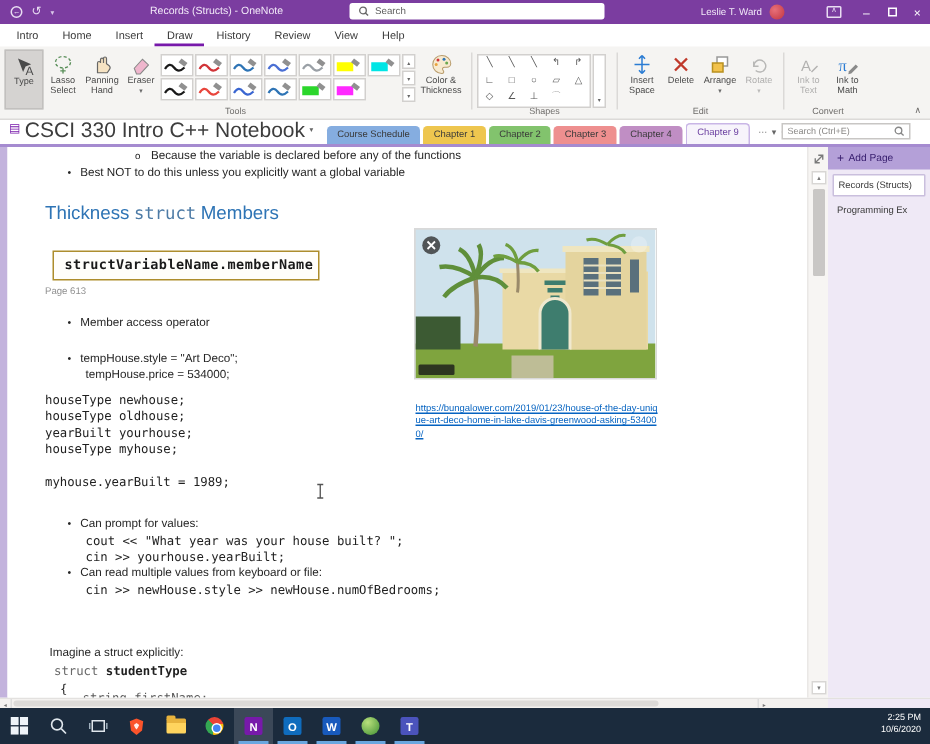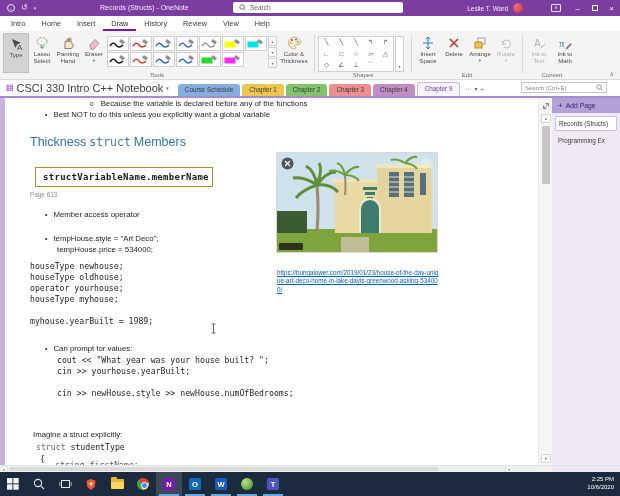--- a/index.html
+++ b/index.html
@@ -43,21 +43,21 @@
   .gal-scroll{width:9px;display:flex;flex-direction:column;gap:1px;margin-left:1px}
   .gal-btn{height:10px;background:#fff;border:1px solid #d2d0ce;font-size:4px;color:#666;display:flex;align-items:center;justify-content:center}
   .shape-grid{width:76px;height:36px;margin-top:3px;background:#fff;border:1px solid #d2d0ce;display:grid;grid-template-columns:repeat(5,1fr);align-items:center;justify-items:center;font-size:6.5px;color:#555;line-height:1}
   .shape-more{width:9px;height:36px;margin-top:3px;margin-left:1px;background:#fff;border:1px solid #d2d0ce;display:flex;align-items:flex-end;justify-content:center;font-size:4px;color:#666;padding-bottom:2px}
   .collapse{position:absolute;right:6px;bottom:2px;font-size:6px;color:#6f6d6b}
 
   
   .navbar{height:18px;background:#fff;border-bottom:2px solid #a58bd0;display:flex;align-items:flex-end;position:relative}
   .nb{display:flex;align-items:center;gap:3px;padding:0 9px 2px 6px}
   .nb-icon{font-size:8px;color:#7719aa;line-height:1}
-  .nb-label{font-size:11px;color:#3d3d3d;white-space:nowrap}
+  .nb-label{font-size:14px;color:#3d3d3d;white-space:nowrap}
   .nb-caret{font-size:5px;color:#666}
   .tabs{display:flex;align-items:flex-end;gap:2px}
   .stab{font-size:6.3px;color:#3a3a3a;padding:2px 7px 3px;border-radius:3px 3px 0 0;white-space:nowrap;cursor:default}
   .stab.active{background:#f7f4fb;color:#6b3fa0;border:1px solid #c9b6e6;border-bottom:none;padding-bottom:4px}
   .tab-extra{font-size:6px;color:#666;padding:0 5px 4px;display:flex;gap:3px;align-items:flex-end}
   .nav-search{position:absolute;right:13px;bottom:3px;width:86px;height:11px;border:1px solid #c8c6c4;background:#fff;display:flex;align-items:center;justify-content:space-between;padding:0 3px;font-size:6px;color:#8a8886}
 
   
   .main{display:flex;height:367px}
   .leftstrip{width:5px;background:#c3b3dd}
@@ -428,41 +428,42 @@
       </div>
       <div class="pageref">Page 613</div>
 
       <div class="t b1" style="left:40px;top:112px">Member access operator</div>
       <div class="t b1" style="left:40px;top:136px">tempHouse.style = "Art Deco";</div>
       <div class="t" style="left:52px;top:147px">tempHouse.price = 534000;</div>
 
       <div class="codeblock m">
         <div>houseType newhouse;</div>
         <div>houseType oldhouse;</div>
-        <div>operator yourhouse;</div>
+        <div>yearBuilt yourhouse;</div>
         <div>houseType myhouse;</div>
         <div></div>
         <div>myhouse.yearBuilt = 1989;</div>
       </div>
 
       <div class="ibeam">
         <svg width="7" height="11">
             <path d="M1.5 1 h4 M1.5 10 h4 M3.5 1 v9" stroke="#555" stroke-width=".9" fill="none"></path>
           </svg>
       </div>
 
       <div class="t b1" style="left:40px;top:246px">Can prompt for values:</div>
       <div class="t m" style="left:52px;top:257px">cout &lt;&lt; "What year was your house built? ";</div>
       <div class="t m" style="left:52px;top:268px">cin &gt;&gt; yourhouse.yearBuilt;</div>
+      <div class="t b1" style="left:40px;top:279px">Can read multiple values from keyboard or file:</div>
       <div class="t m" style="left:52px;top:290px">cin &gt;&gt; newHouse.style &gt;&gt; newHouse.numOfBedrooms;</div>
 
       <div class="t" style="left:28px;top:332px">Imagine a struct explicitly:</div>
       <div class="t m" style="left:31px;top:344px">
         <span style="color:#6a6a6a">struct</span>
-        <span style="font-weight:normal">studentType</span>
+        <span style="font-weight:bold">studentType</span>
       </div>
       <div class="t m" style="left:35px;top:356px">{</div>
       <div class="t m partial" style="left:50px;top:362px">string firstName;</div>
 
       <div class="photo">
         <svg viewBox="0 0 160 99" width="160" height="99" preserveAspectRatio="none">
           <rect width="160" height="99" fill="#cfe2ec"></rect>
           <rect y="76" width="160" height="23" fill="#7fa43e"></rect>
           <rect x="0" y="58" width="30" height="22" fill="#3c5a33"></rect>
           <rect x="58" y="28" width="97" height="52" fill="#e9d9a5"></rect>

